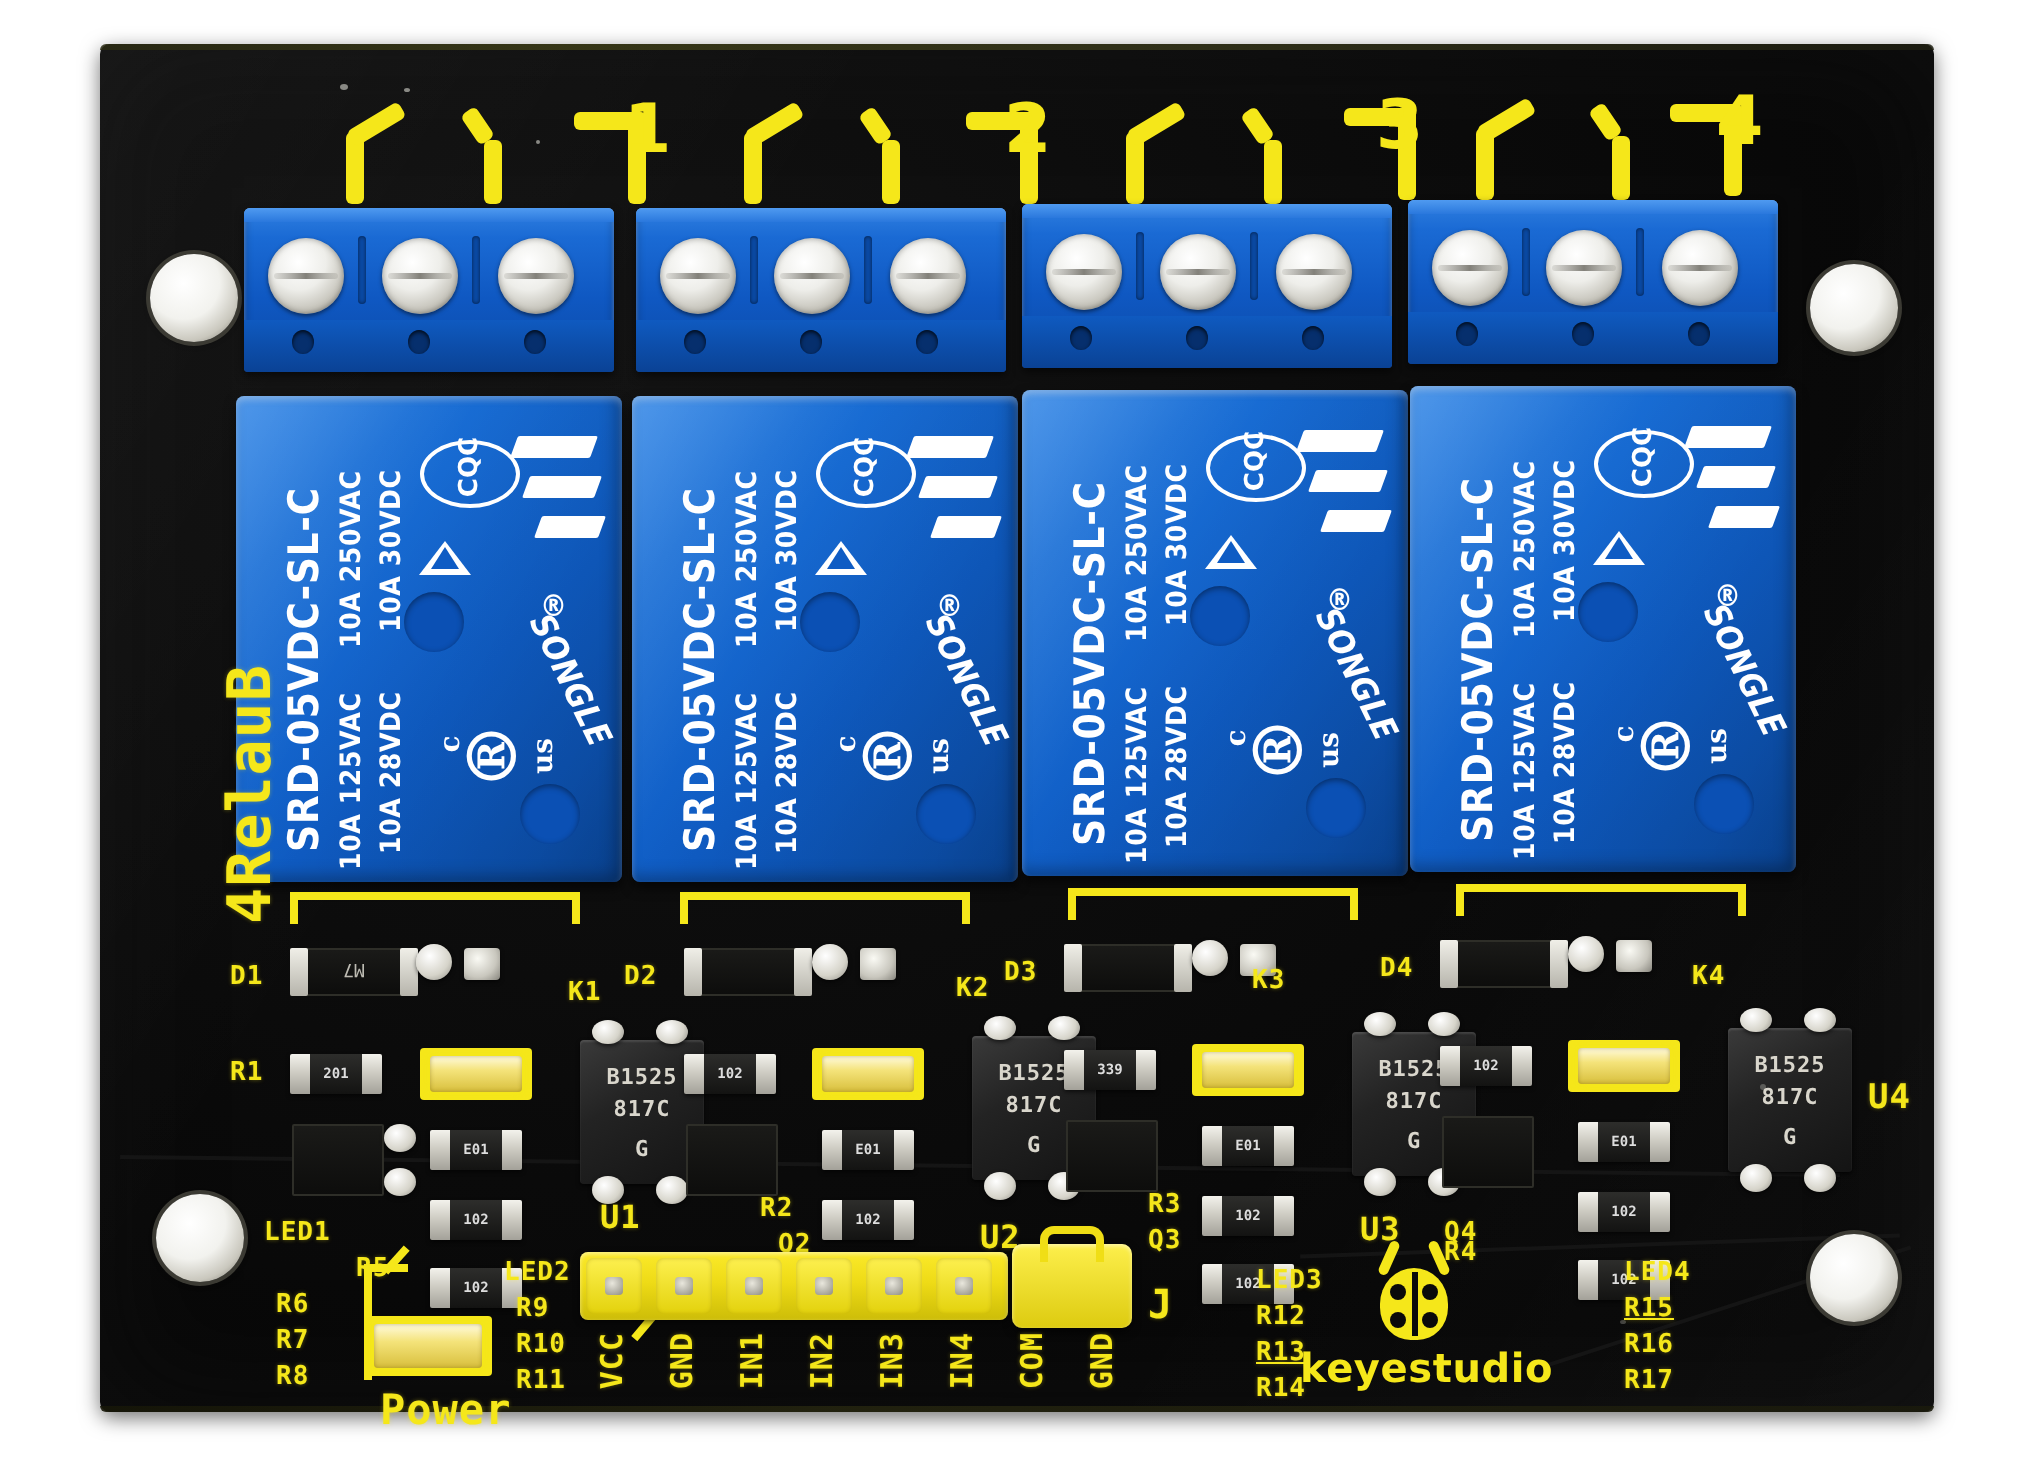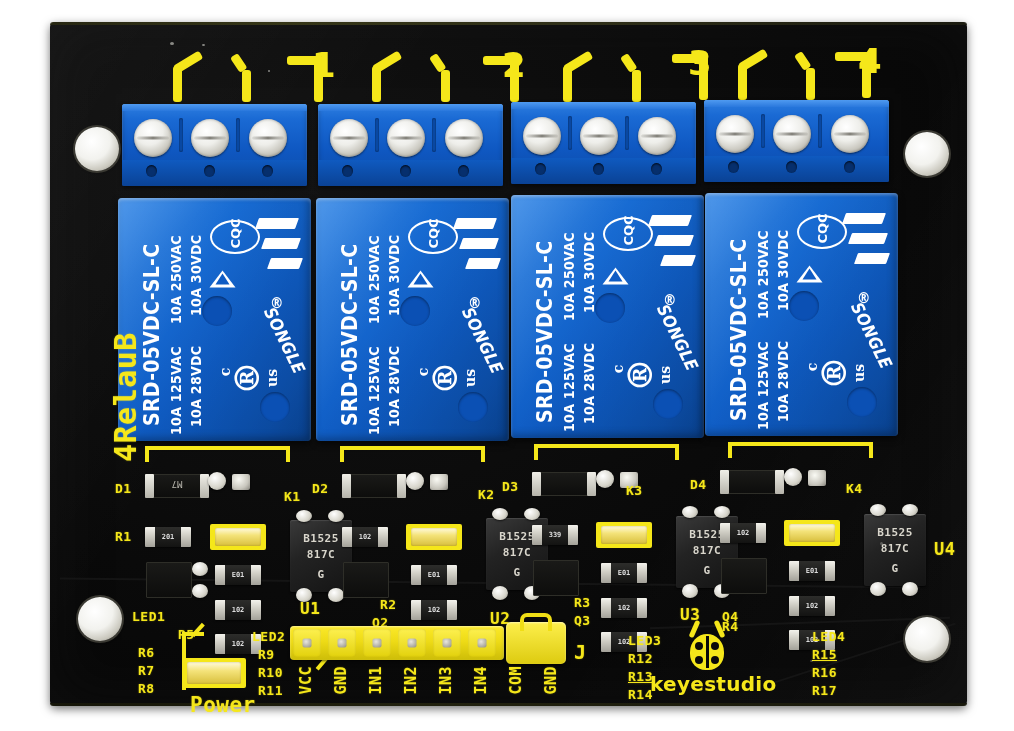--- a/index.html
+++ b/index.html
@@ -436,21 +436,21 @@
     <div class="silk small" style="left:262px;top:460px;">D2</div>
     <div class="diode" style="left:292px;top:452px;width:62px;height:22px;">
       <div class="cap" style="left:-1px;"></div>
       <div class="cap" style="right:-1px;"></div>
     </div>
     <div class="pad" style="left:356px;top:450px;width:18px;height:18px;"></div>
     <div class="tpad" style="left:380px;top:452px;width:18px;height:16px;"></div>
     <div class="silk small" style="left:428px;top:466px;">K2</div>
 
     <div class="silk small" style="left:330px;top:576px;">R2</div>
-    <div class="silk small" style="left:322px;top:594px;">Q2</div>
+    <div class="silk small" style="left:339px;top:594px;">Q2</div>
     <div class="smd" style="left:292px;top:505px;width:46px;height:20px;">
         <div class="body">
           <b>102</b>
         </div>
       </div>
     <div class="ledpad" style="left:356px;top:502px;width:56px;height:26px;"></div>
     <div class="led" style="left:361px;top:506px;width:46px;height:18px;"></div>
     <div class="ic" style="left:436px;top:496px;width:62px;height:72px;">
       <div class="txt" style="top:12px;">B1525</div>
       <div class="txt" style="top:28px;">817C</div>

